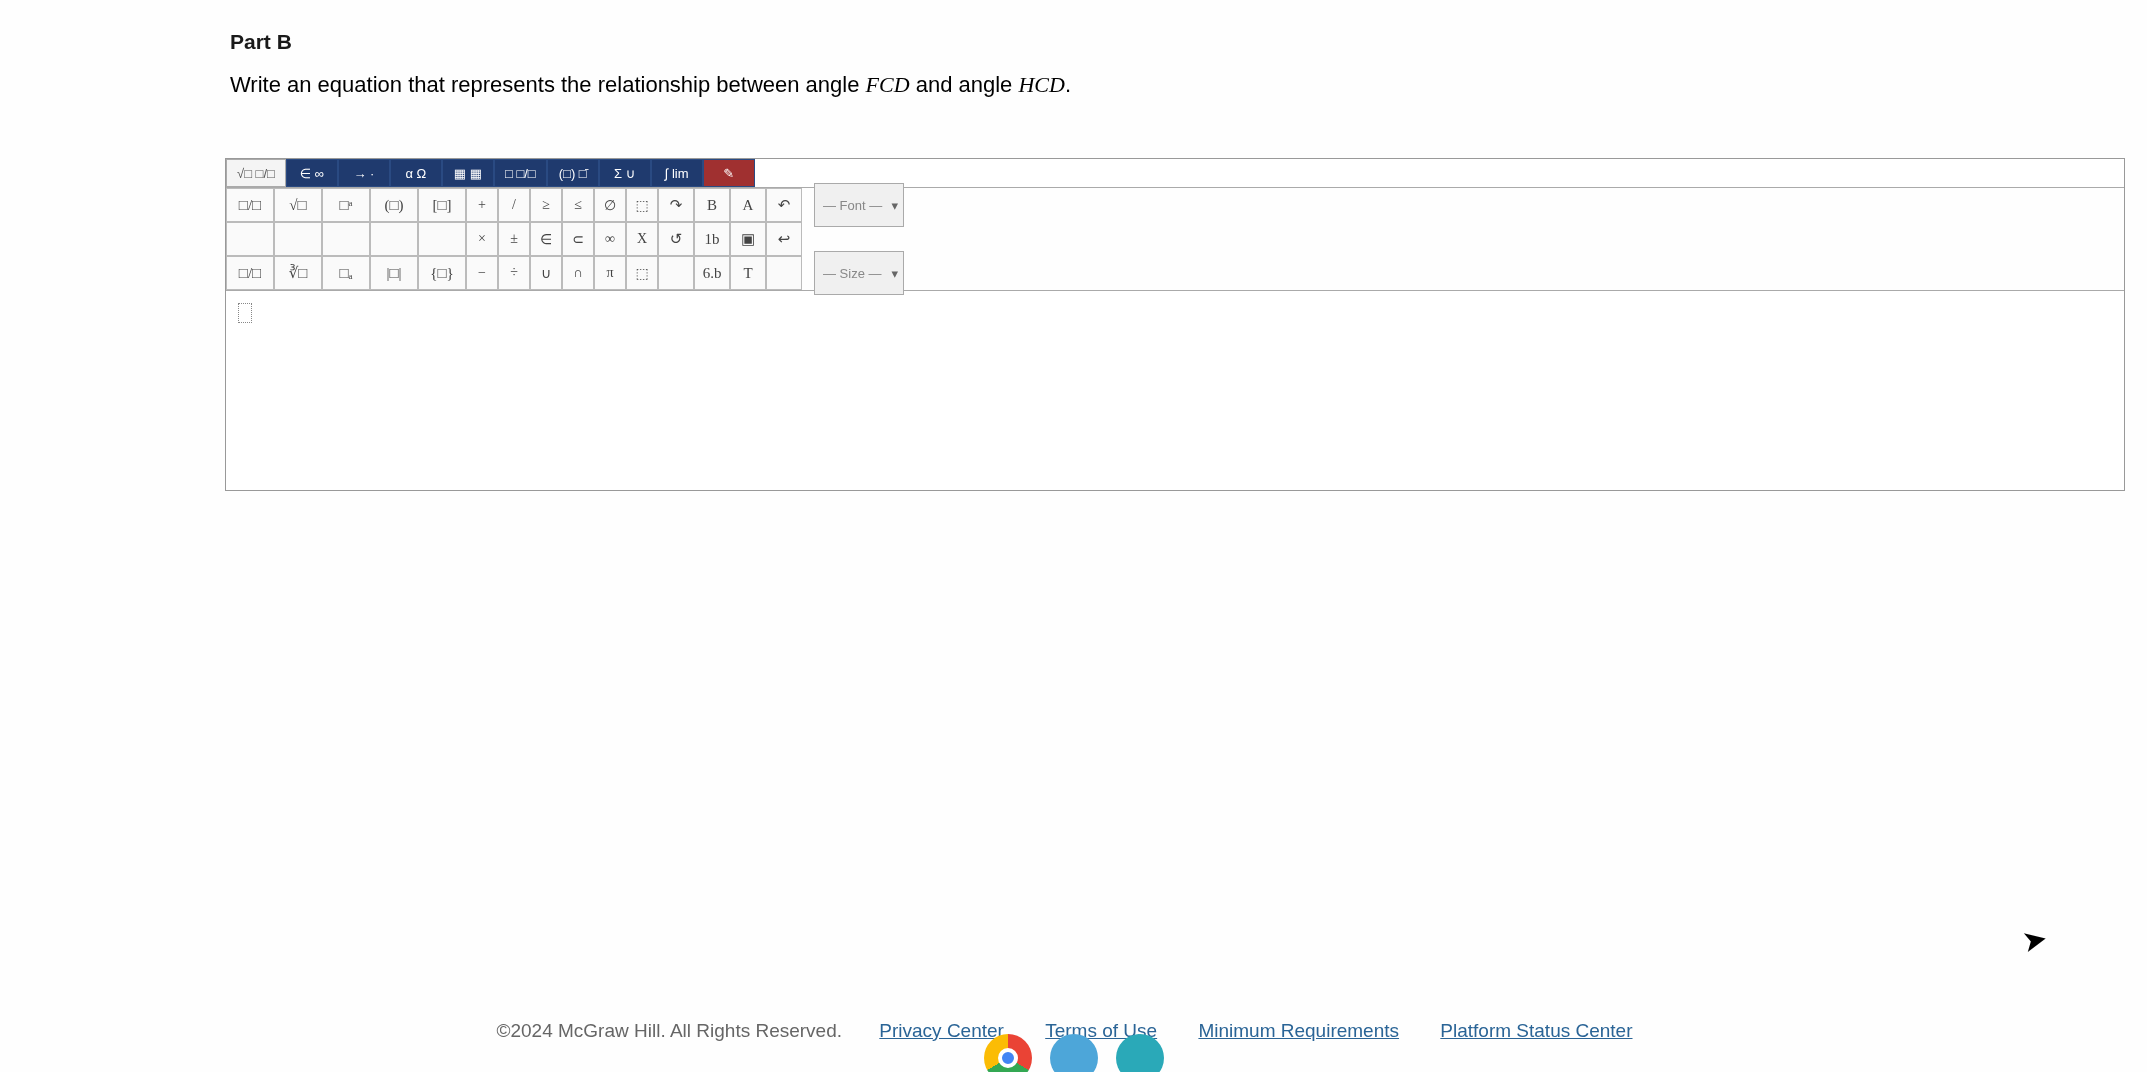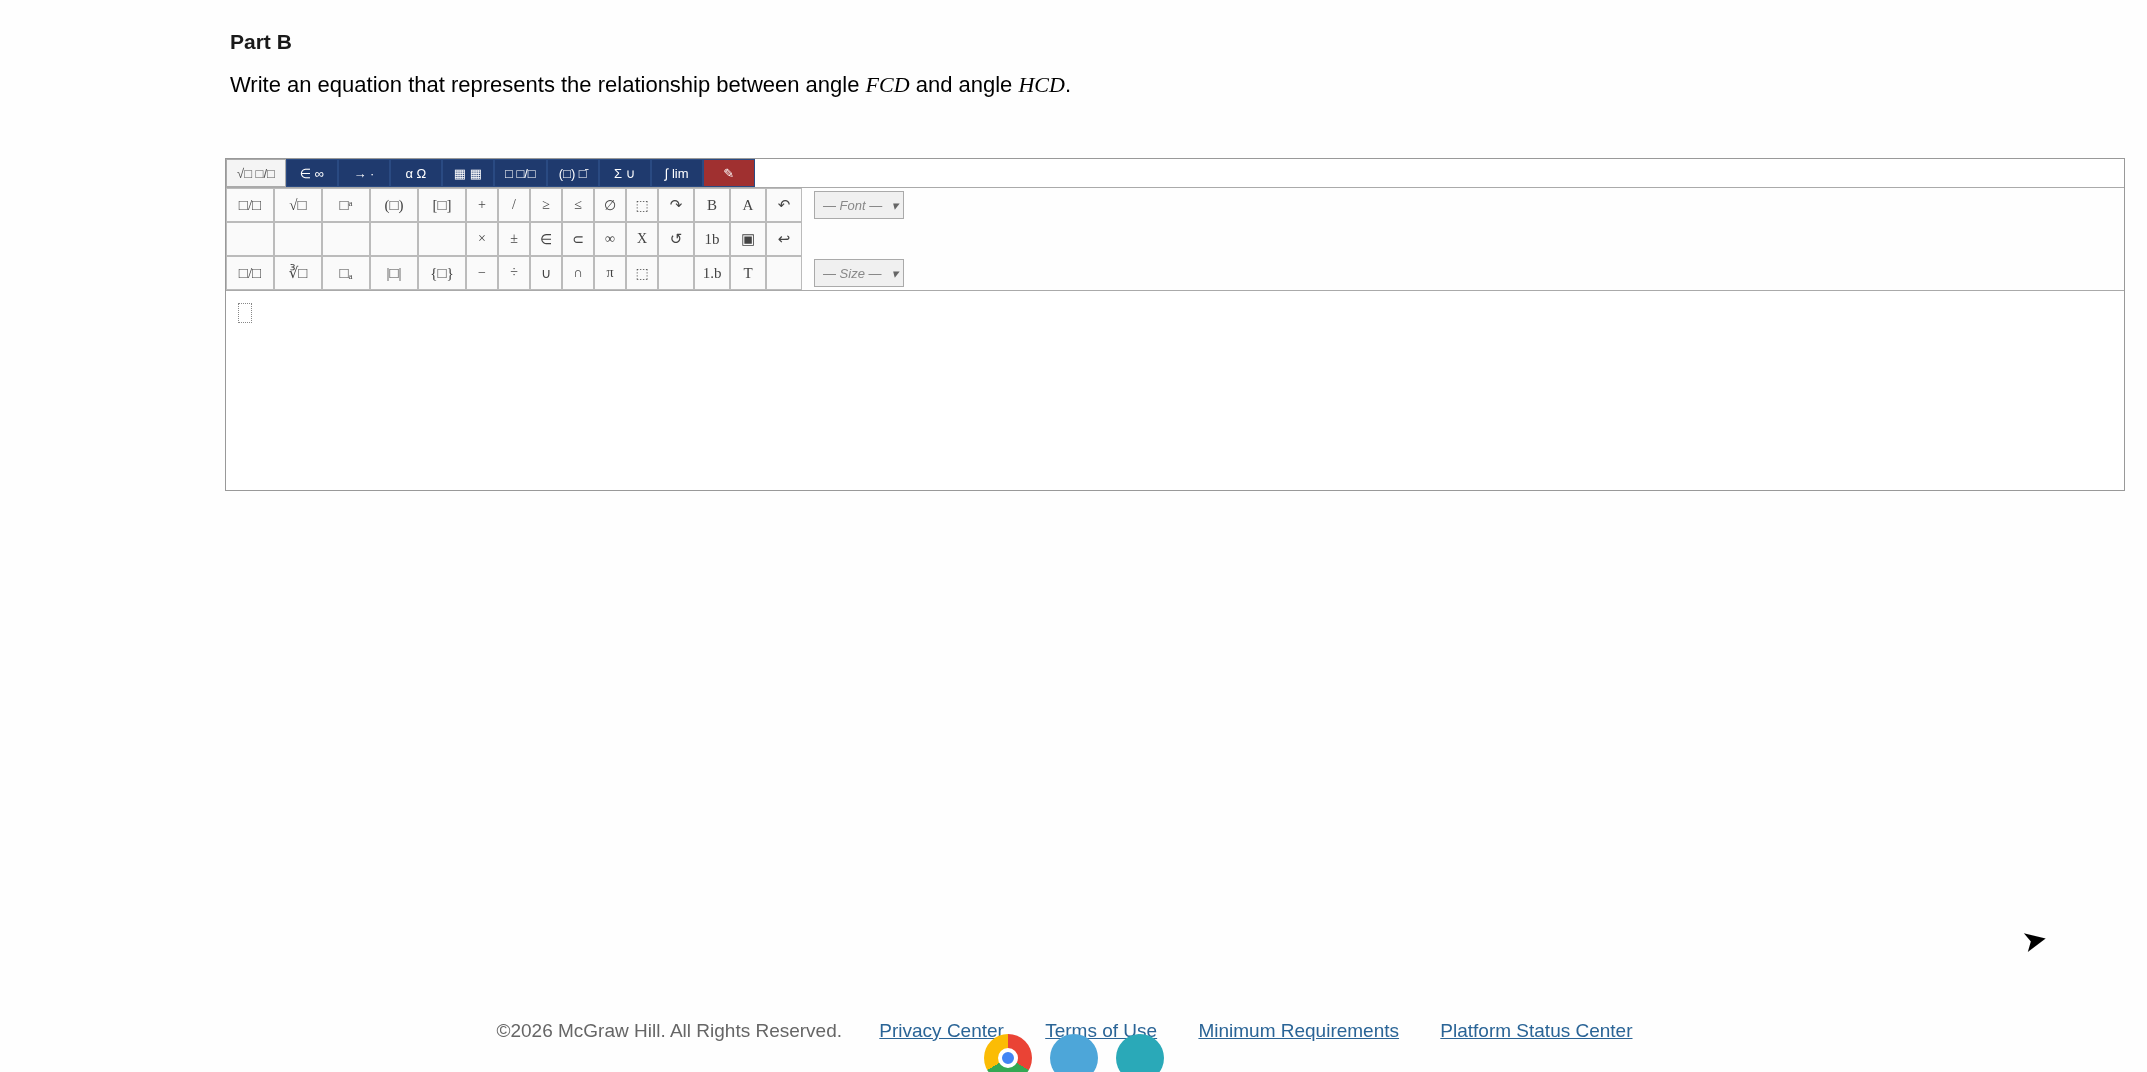--- a/index.html
+++ b/index.html
@@ -86,34 +86,33 @@
       background: #fafafa;
       color: #444;
       font-size: 15px;
       cursor: pointer;
       font-family: Georgia, serif;
     }
     .tb-btn.small { width: 32px; font-size: 14px; }
     .tb-btn.narrow { width: 36px; }
     .tb-btn.wide { width: 48px; }
     .tb-select {
-      height: 28px;
+      height: 44px;
       align-self: center;
       margin-left: 12px;
       border: 1px solid #aaa;
       background: #f0f0f0;
       color: #888;
       font-size: 13px;
       padding: 0 18px 0 8px;
       cursor: pointer;
       position: relative;
       display: flex;
       align-items: center;
       min-width: 90px;
-      font-style: italic;
     }
     .tb-select::after {
       content: "▾";
       position: absolute;
       right: 5px;
       color: #666;
     }
     .editor-body {
       min-height: 200px;
       border-top: 1px solid #aaa;
@@ -243,36 +242,36 @@
           <div class="tb-btn wide">□ₐ</div>
           <div class="tb-btn wide">|□|</div>
           <div class="tb-btn wide">{□}</div>
           <div class="tb-btn small">−</div>
           <div class="tb-btn small">÷</div>
           <div class="tb-btn small">∪</div>
           <div class="tb-btn small">∩</div>
           <div class="tb-btn small">π</div>
           <div class="tb-btn small">⬚</div>
           <div class="tb-btn narrow"></div>
-          <div class="tb-btn narrow">1.b</div>
+          <div class="tb-btn narrow">6.b</div>
           <div class="tb-btn narrow">T</div>
           <div class="tb-btn narrow"></div>
           <div class="tb-select">— Size —</div>
         </div>
     </div>
     <div class="editor-body">
       <span class="cursor-placeholder"></span>
     </div>
   </div>
 </div>
 
 <div class="mouse-cursor">➤</div>
 
 <div class="footer">
-  <span class="copy">©2026 McGraw Hill. All Rights Reserved.</span>
+  <span class="copy">©2024 McGraw Hill. All Rights Reserved.</span>
   <a>Privacy Center</a>
   <a>Terms of Use</a>
   <a>Minimum Requirements</a>
   <a>Platform Status Center</a>
 </div>
 
 <div class="dock">
   <div class="dock-icon chrome"></div>
   <div class="dock-icon blue"></div>
   <div class="dock-icon teal"></div>

